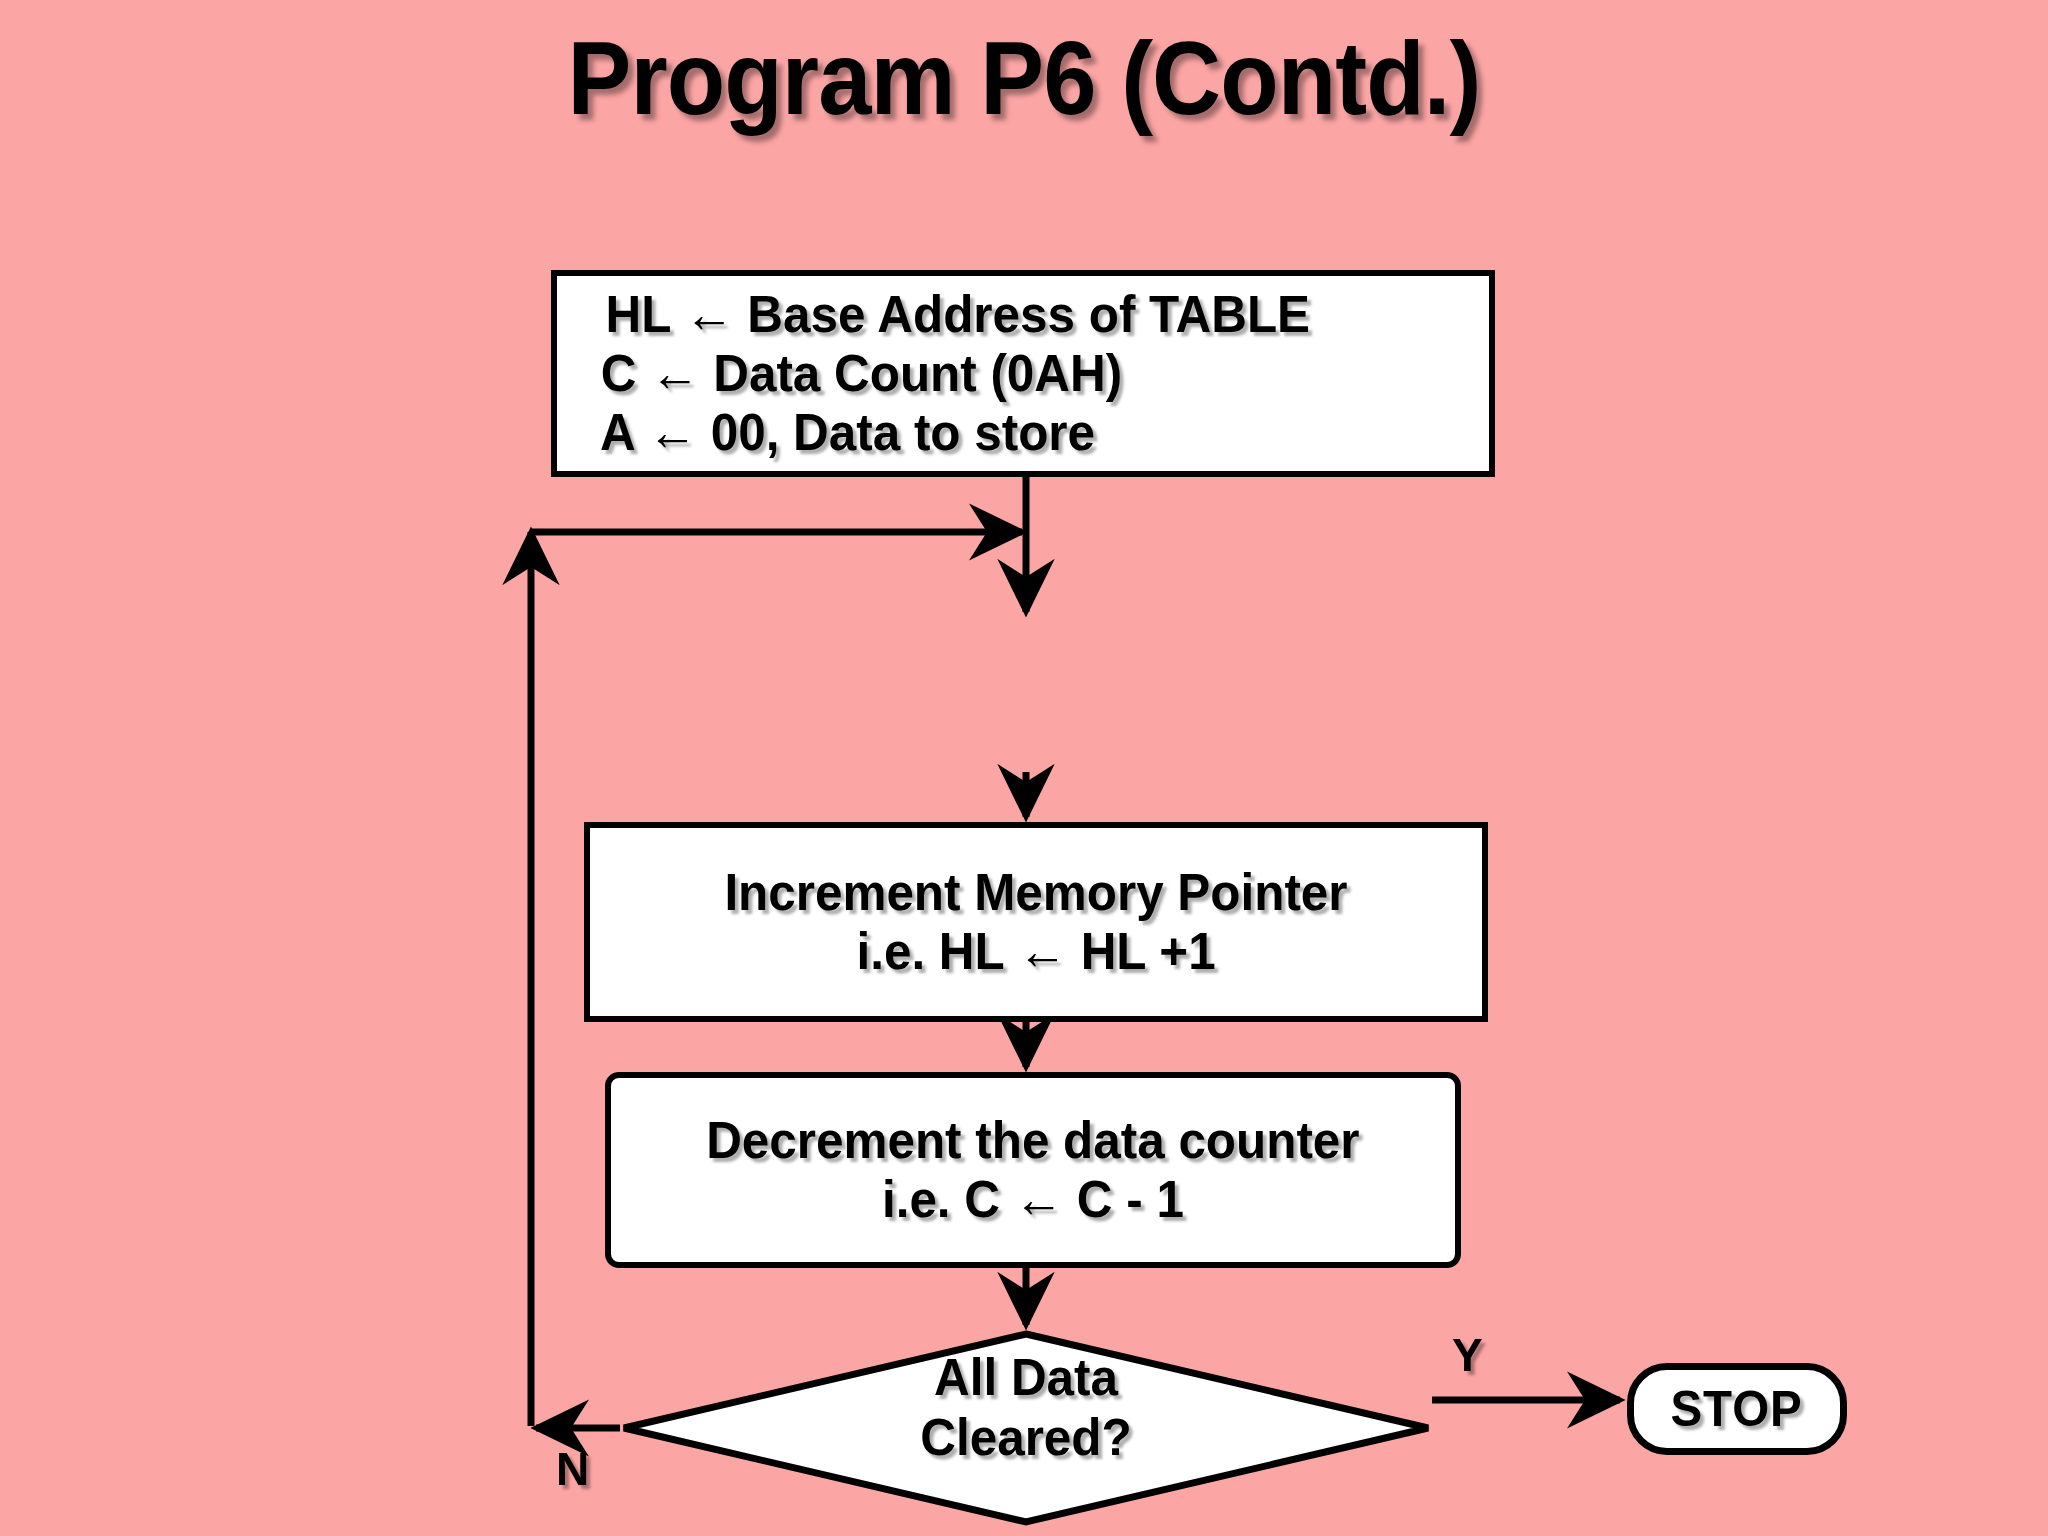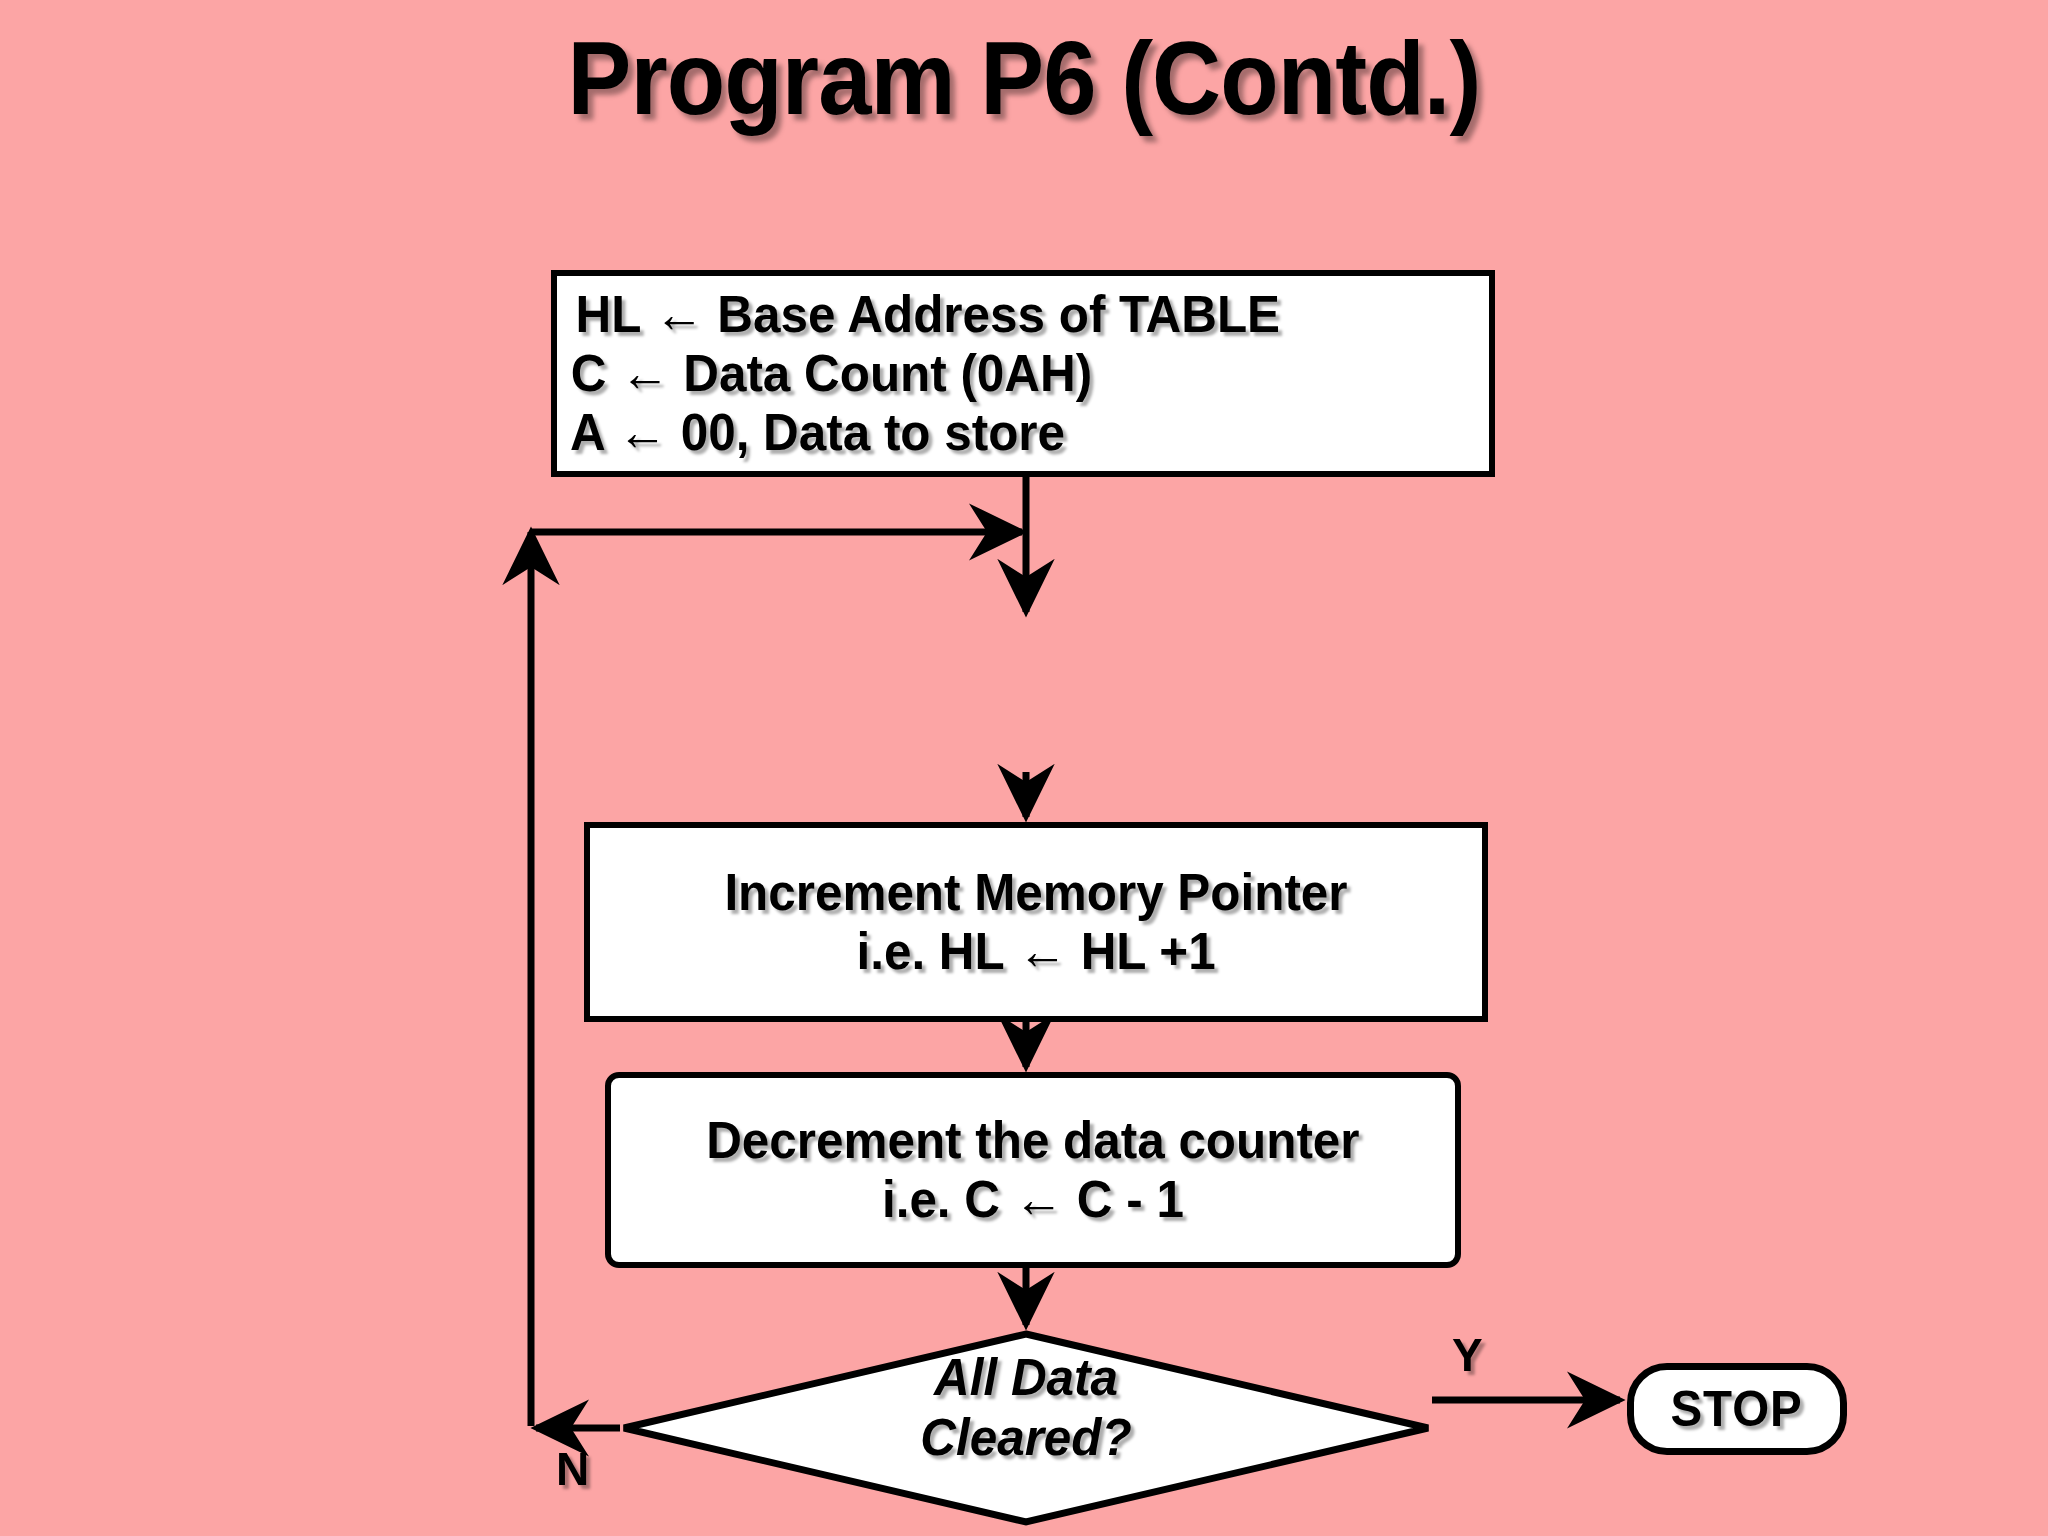--- a/index.html
+++ b/index.html
@@ -56,20 +56,21 @@
     transform: scaleX(0.95);
   }
 
   
   #box-init {
     left: 551px;
     top: 270px;
     width: 944px;
     height: 207px;
     align-items: flex-start;
+    padding-left: 30px;
   }
   #box-init .line { font-size: 52px; }
 
   
   #box-store {
     left: 607px;
     top: 617px;
     width: 856px;
     height: 155px;
   }
@@ -94,21 +95,20 @@
   }
   #box-decrement .line { font-size: 52px; }
 
   
   #decision {
     position: absolute;
     left: 620px;
     top: 1330px;
     width: 812px;
     height: 196px;
-    font-style: italic;
   }
   #decision svg { position: absolute; left: 0; top: 0; overflow: visible; }
   #decision .dtext {
     position: absolute;
     left: 0;
     top: 18px;
     width: 812px;
     text-align: center;
     font-size: 52px;
     font-weight: bold;

